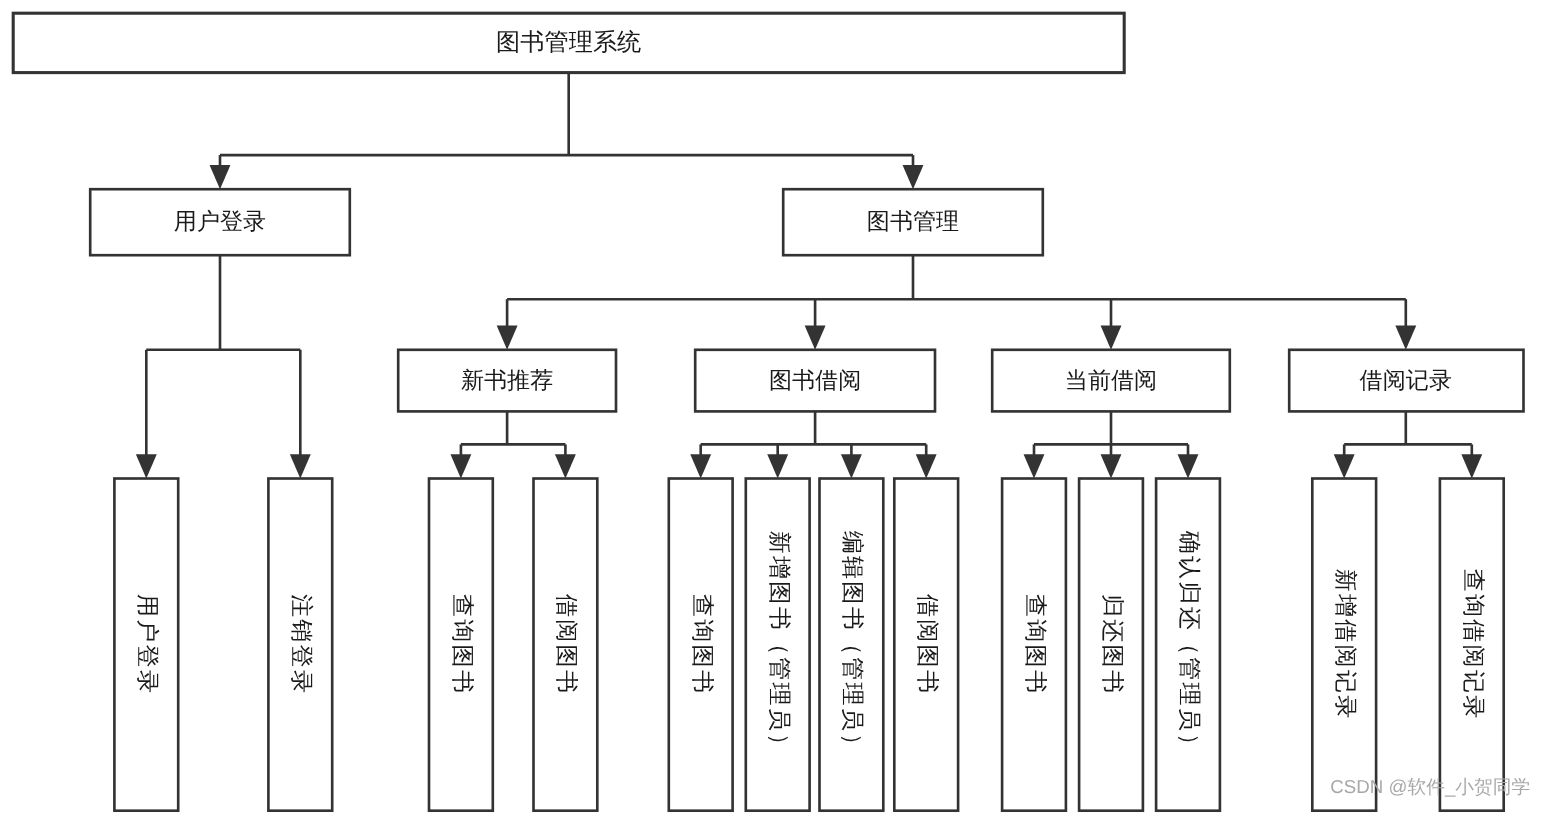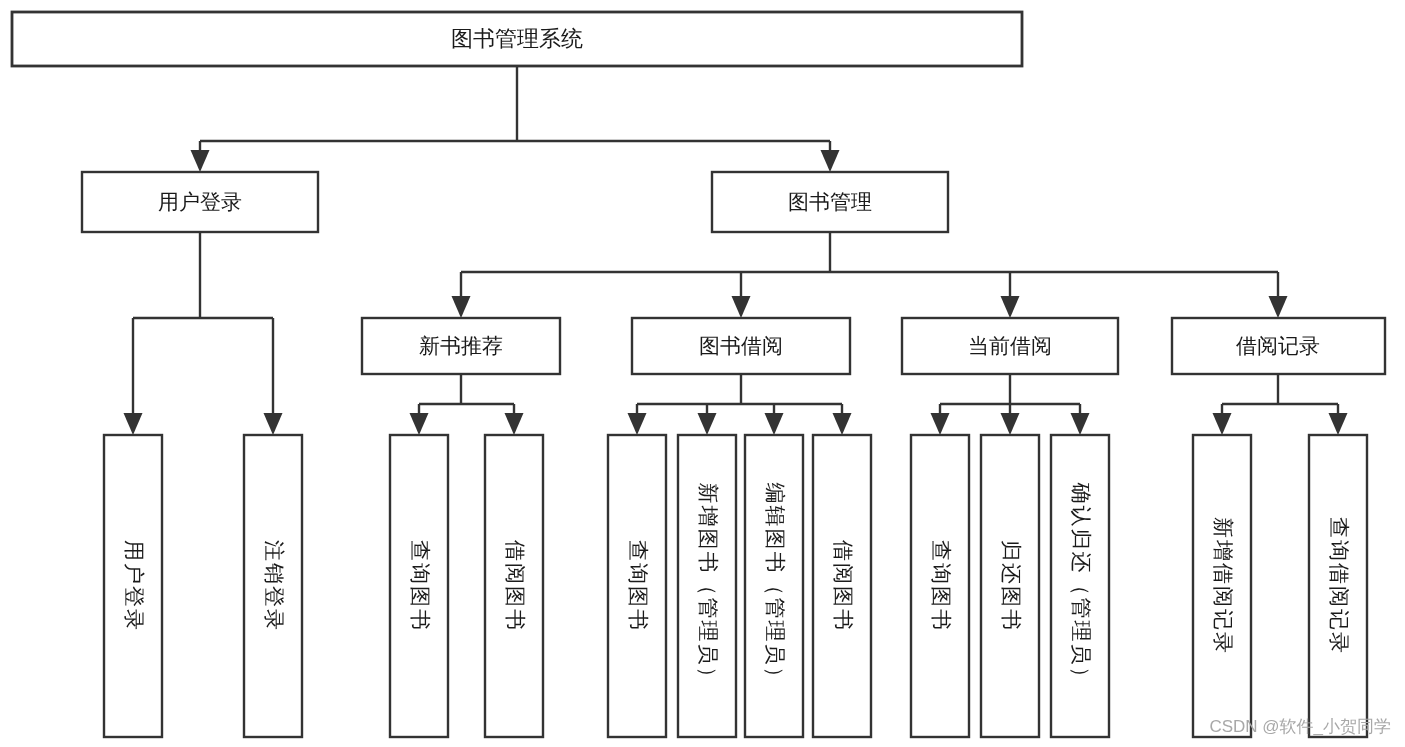--- a/index.html
+++ b/index.html
@@ -62,21 +62,21 @@
     fill: #1a1a1a;
     font-family: "Liberation Sans", "DejaVu Sans", sans-serif;
     font-size: 21px;
     text-anchor: middle;
     dominant-baseline: middle;
     letter-spacing: 2px;
   }
   .watermark {
     position: absolute;
     right: 14px;
-    bottom: 9px;
+    bottom: 20px;
     font-family: "Liberation Sans", "DejaVu Sans", sans-serif;
     font-size: 17px;
     color: #a8a8a8;
     white-space: nowrap;
     pointer-events: none;
     user-select: none;
   }
 </style>
 </head>
 <body>

